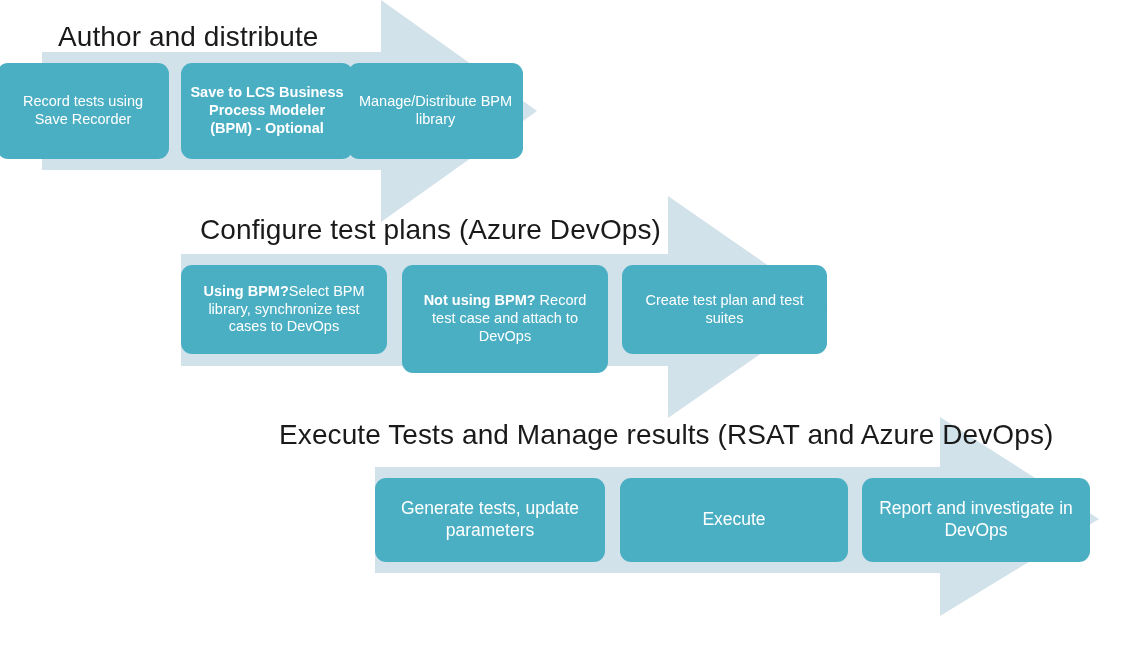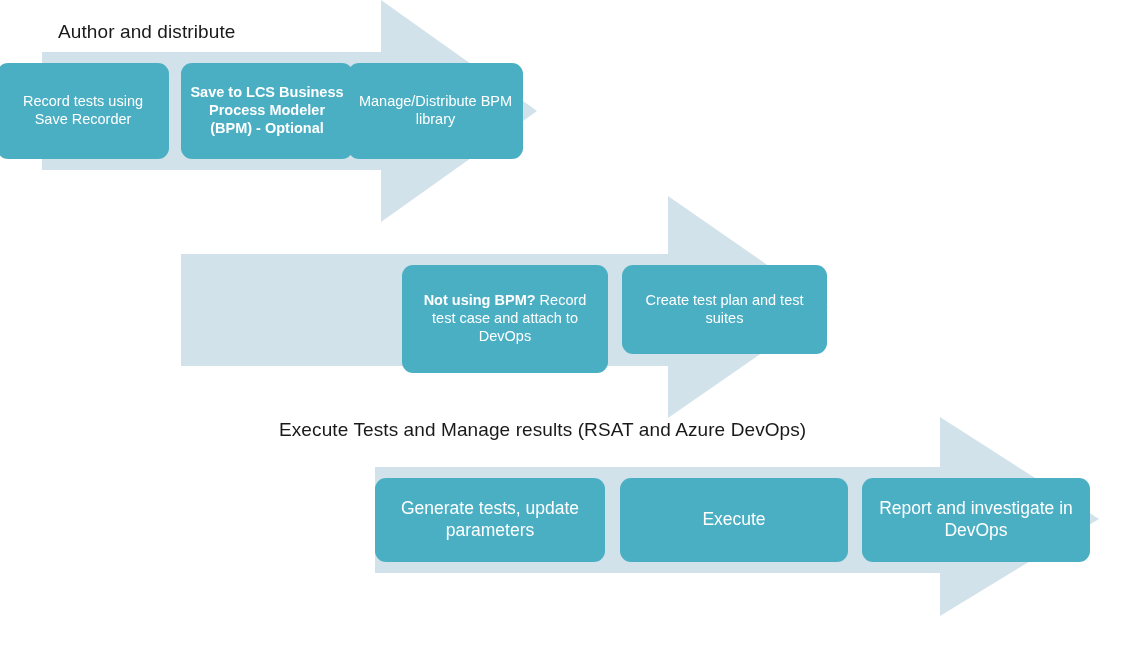--- a/index.html
+++ b/index.html
@@ -22,21 +22,21 @@
   .arrow-layer {
     position: absolute;
     left: 0;
     top: 0;
     width: 1133px;
     height: 662px;
   }
   .stage-title {
     position: absolute;
     color: #1a1a1a;
-    font-size: 19px;
+    font-size: 28px;
     font-family: "Liberation Sans", sans-serif;
     font-weight: 400;
     white-space: nowrap;
     letter-spacing: 0.1px;
     line-height: 1.1;
   }
   .node {
     position: absolute;
     background: #4BAFC4;
     border-radius: 11px;
@@ -67,32 +67,36 @@
   <svg class="arrow-layer" viewBox="0 0 1133 662" width="1133" height="662" xmlns="http://www.w3.org/2000/svg">
 
     <path fill="#D2E2EA" d="M 42,52 L 381,52 L 381,0 L 537,111 L 381,222 L 381,170 L 42,170 Z"></path>
 
     <path fill="#D2E2EA" d="M 181,254 L 668,254 L 668,196 L 828,307 L 668,418 L 668,366 L 181,366 Z"></path>
 
     <path fill="#D2E2EA" d="M 375,467 L 940,467 L 940,417 L 1099,519 L 940,616 L 940,573 L 375,573 Z"></path>
   </svg>
 
   <div class="stage-title" style="left:58px; top:22px;">Author and distribute</div>
+  <div class="stage-title" style="left:200px; top:215px;">Configure test plans (Azure DevOps)</div>
   <div class="stage-title" style="left:279px; top:420px;">Execute Tests and Manage results (RSAT and Azure DevOps)</div>
 
   <div class="node r1" style="left:-3px; top:63px; width:172px; height:96px;">
     <span class="txt">Record tests using Save Recorder</span>
   </div>
   <div class="node r1" style="left:181px; top:63px; width:172px; height:96px;font-weight:bold;">
     <span class="txt">Save to LCS Business Process Modeler (BPM) - Optional</span>
   </div>
   <div class="node r1" style="left:348px; top:63px; width:175px; height:96px;">
     <span class="txt">Manage/Distribute BPM library</span>
   </div>
 
+  <div class="node r2" style="left:181px; top:265px; width:206px; height:89px;">
+    <span class="txt"><b>Using BPM?</b><span>Select BPM library, synchronize test cases to DevOps</span></span>
+  </div>
   <div class="node r2" style="left:402px; top:265px; width:206px; height:108px;padding-left:8px;">
     <span class="txt"><b>Not using BPM?</b><span> Record test case and attach to DevOps</span></span>
   </div>
   <div class="node r3" style="left:375px; top:478px; width:230px; height:84px;">
     <span class="txt">Generate tests, update parameters</span>
   </div>
 
   <div class="node r2" style="left:622px; top:265px; width:205px; height:89px;">
     <span class="txt">Create test plan and test suites</span>
   </div>

